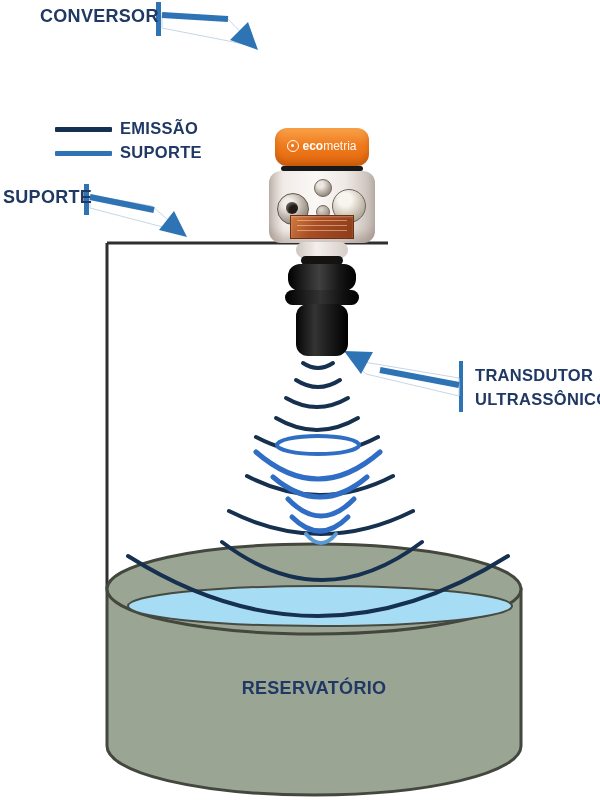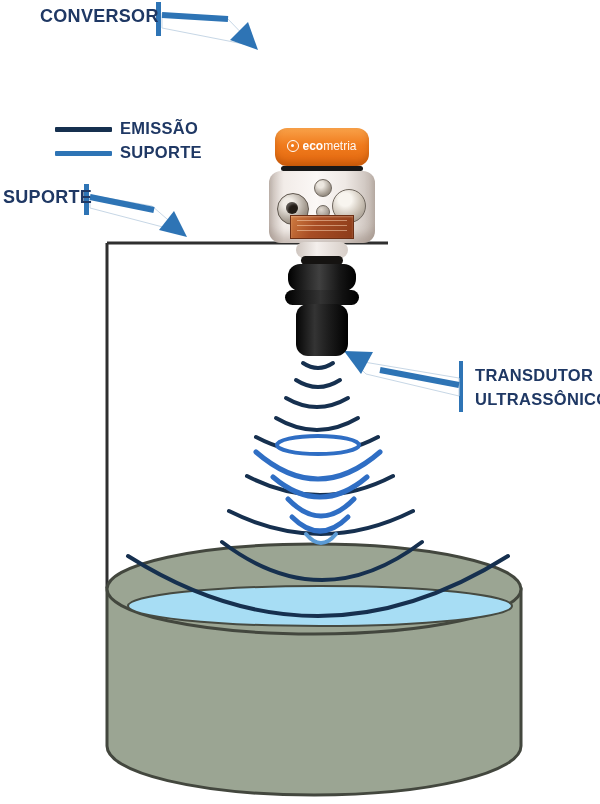--- a/index.html
+++ b/index.html
@@ -176,13 +176,14 @@
   </div>
 
   <div class="lbl lbl-conversor">CONVERSOR</div>
   <div class="lbl lbl-emissao">EMISSÃO</div>
   <div class="lbl lbl-retorno">SUPORTE</div>
   <div class="lbl lbl-suporte">SUPORTE</div>
   <div class="lbl lbl-transdutor">
     <div>TRANSDUTOR</div>
     <div>ULTRASSÔNICO</div>
   </div>
+  <div class="lbl lbl-reservatorio">RESERVATÓRIO</div>
 </div>
 
 </body></html>

